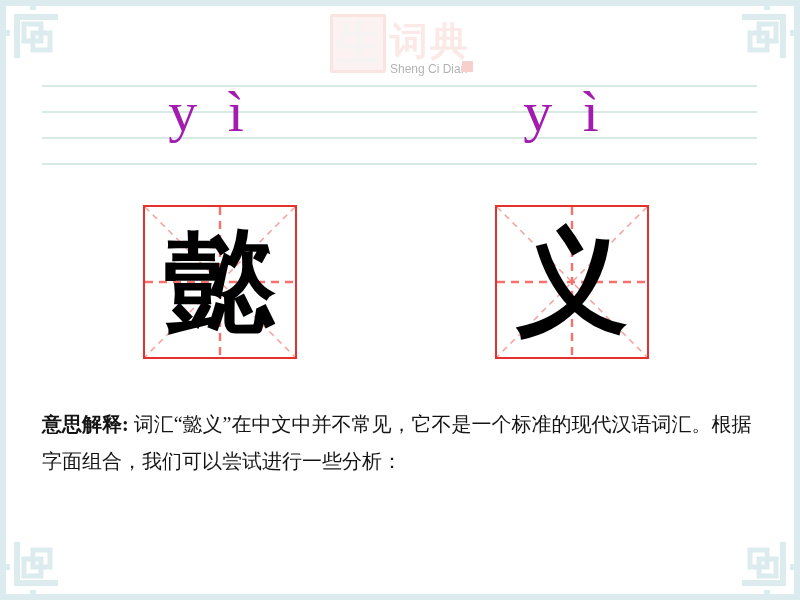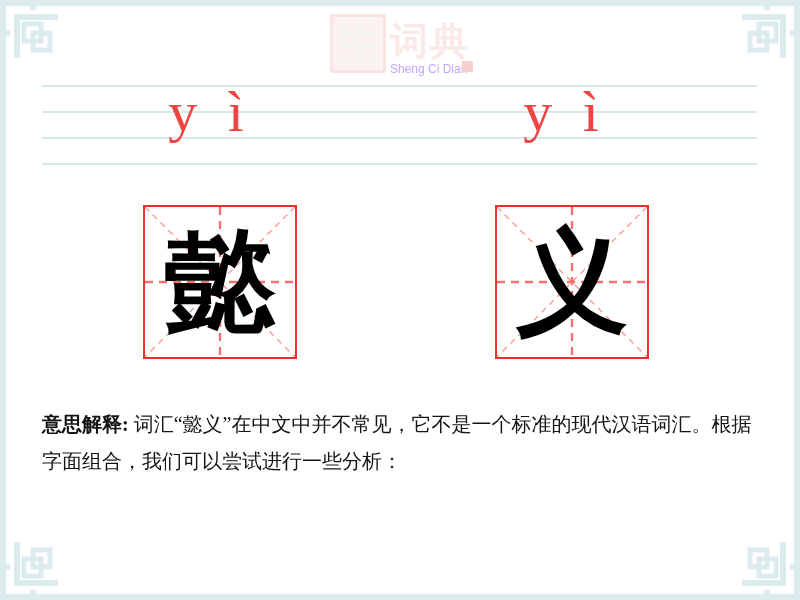--- a/index.html
+++ b/index.html
@@ -30,37 +30,37 @@
     font-size:46px;line-height:1;color:#efeceb;font-weight:bold;
     font-family:"Liberation Serif",serif;
   }
   .brand{
     position:absolute;left:62px;top:12px;font-size:38px;line-height:1;
     color:#f7d8d3;font-weight:bold;letter-spacing:2px;
     font-family:"Liberation Serif",serif;
     text-align:right;
   }
   .subtitle{
-    position:absolute;left:62px;top:52px;font-size:12px;color:#8b5cf6;
+    position:absolute;left:62px;top:52px;font-size:12px;color:#737373;
     font-family:"Liberation Sans",sans-serif;white-space:nowrap;
   }
   .subtitle-square{
     position:absolute;left:134px;top:51px;width:11px;height:11px;background:#f2aaa6;
   }
 
   
   .rule{position:absolute;left:42px;width:715px;height:2px;background:#d9e9e5;}
   .rule.l1{top:85px;}
   .rule.l2{top:111px;}
   .rule.l3{top:137px;}
   .rule.l4{top:163px;}
 
   .pinyin{
     position:absolute;top:83px;width:160px;text-align:center;
-    font-size:58px;line-height:1;color:#ef4444;letter-spacing:8px;
+    font-size:58px;line-height:1;color:#a21caf;letter-spacing:8px;
     font-family:"Liberation Serif","DejaVu Serif",serif;
   }
   .pinyin.p1{left:130px;}
   .pinyin.p2{left:485px;}
 
   
   .charbox{
     position:absolute;top:205px;width:150px;height:150px;
     border:2px solid #e5302e;box-sizing:content-box;background:#ffffff;
   }

